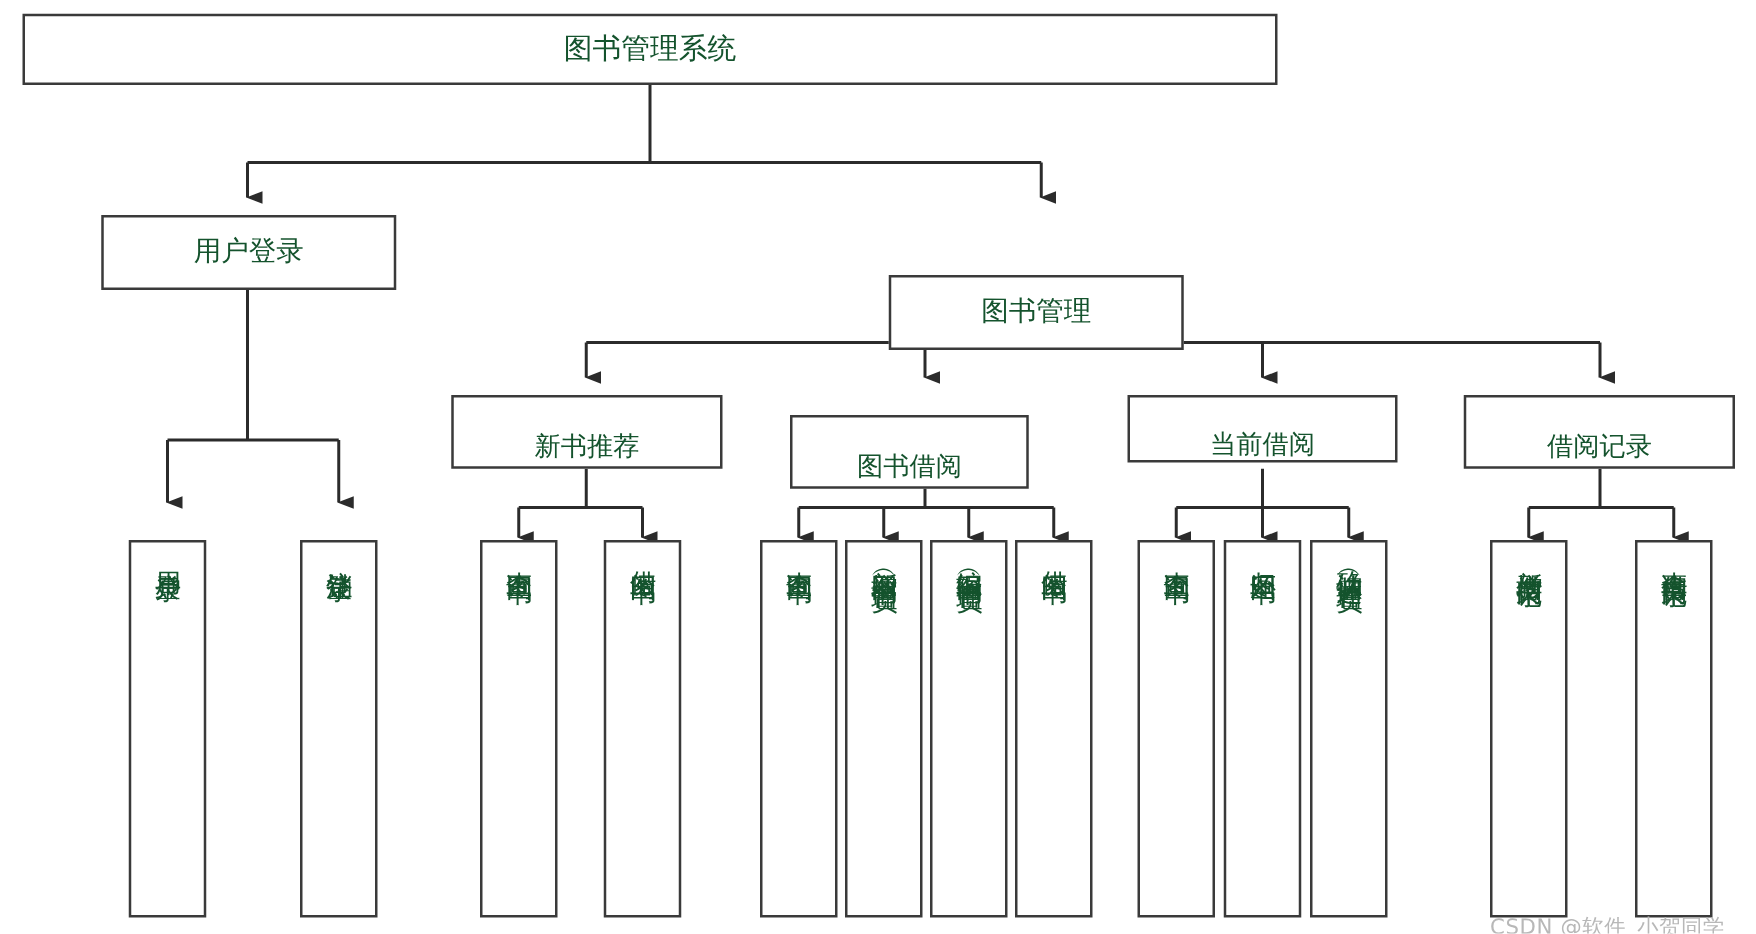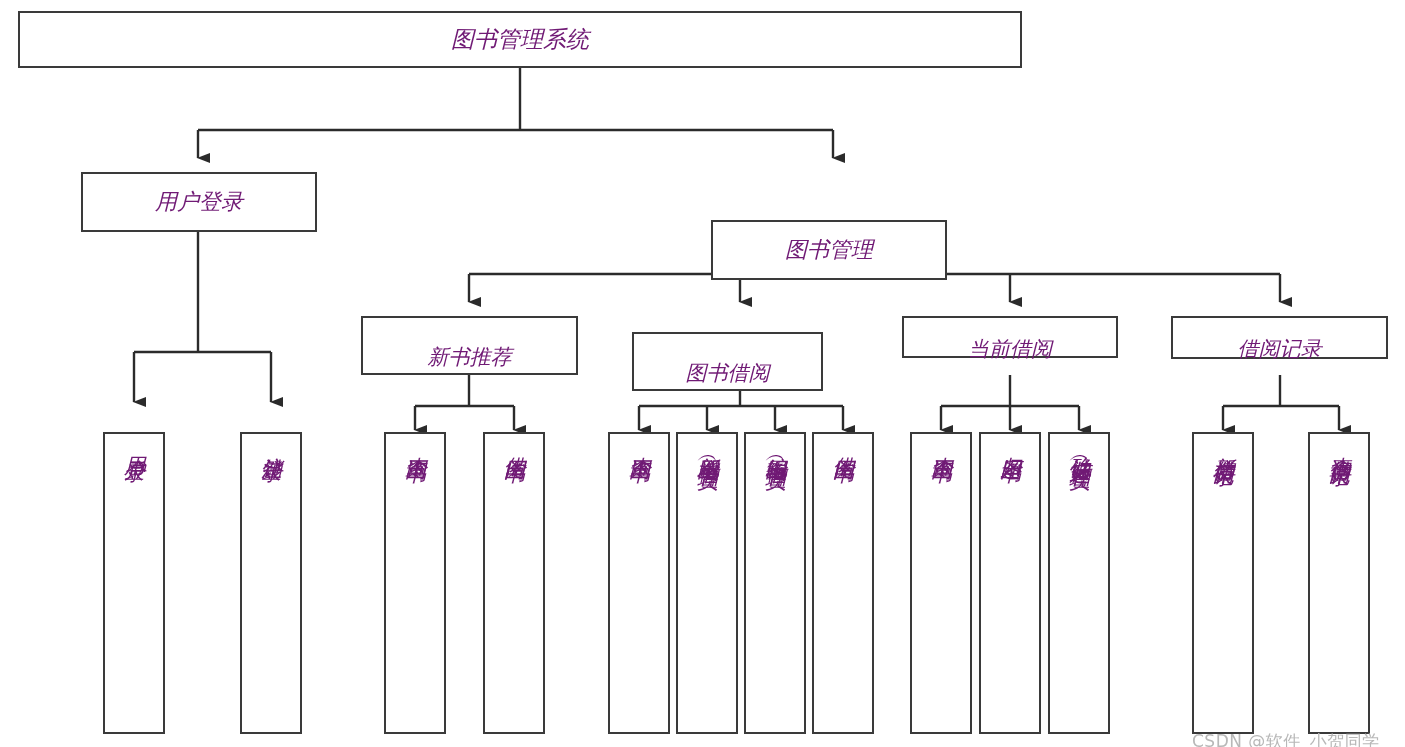--- a/index.html
+++ b/index.html
@@ -32,24 +32,23 @@
     background: #ffffff;
     border: 2px solid #3a3a3a;
     display: flex;
     align-items: center;
     justify-content: center;
     color: #2b2b2b;
     z-index: 2;
   }
   .node-label {
     display: block;
-    color: #701a75;
+    color: #14532d;
     line-height: 1.18;
     white-space: nowrap;
-    font-style: italic;
   }
   
   .level-root .node-label {
     font-size: 23px;
   }
   .level-branch .node-label {
     font-size: 22px;
   }
   .level-group .node-label {
     font-size: 21px;
@@ -165,25 +164,25 @@
   </div>
 
   <div class="node-box level-group" style="left:361px; top:316px; width:217px; height:59px;">
     <span class="node-label">新书推荐</span>
   </div>
 
   <div class="node-box level-group" style="left:632px; top:332px; width:191px; height:59px;">
     <span class="node-label">图书借阅</span>
   </div>
 
-  <div class="node-box level-group" style="left:902px; top:316px; width:216px; height:42px;">
+  <div class="node-box level-group" style="left:902px; top:316px; width:216px; height:54px;">
     <span class="node-label">当前借阅</span>
   </div>
 
-  <div class="node-box level-group" style="left:1171px; top:316px; width:217px; height:43px;">
+  <div class="node-box level-group" style="left:1171px; top:316px; width:217px; height:59px;">
     <span class="node-label">借阅记录</span>
   </div>
 
   <div class="node-box level-leaf" style="left:103px; top:432px; width:62px; height:302px;">
     <span class="node-label">用户登录</span>
   </div>
 
   <div class="node-box level-leaf" style="left:240px; top:432px; width:62px; height:302px;">
     <span class="node-label">注销登录</span>
   </div>

